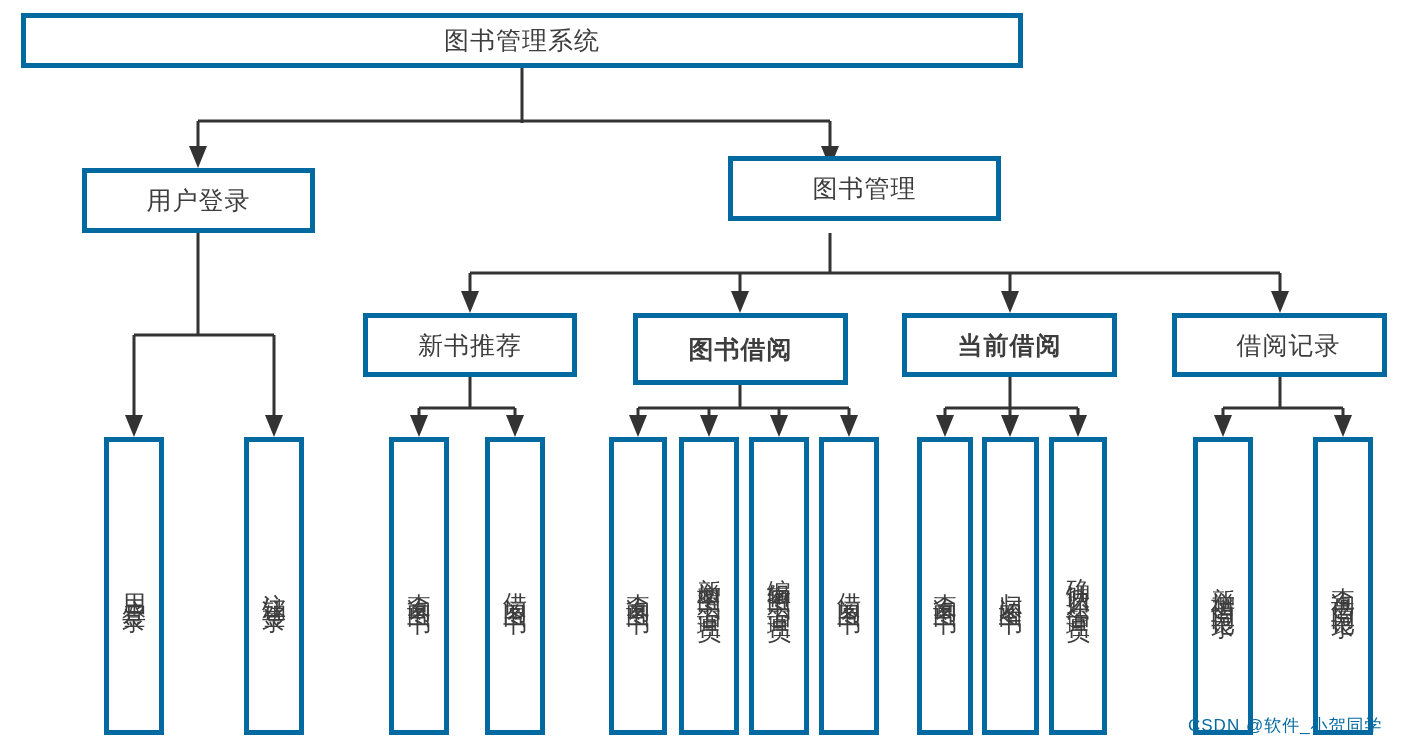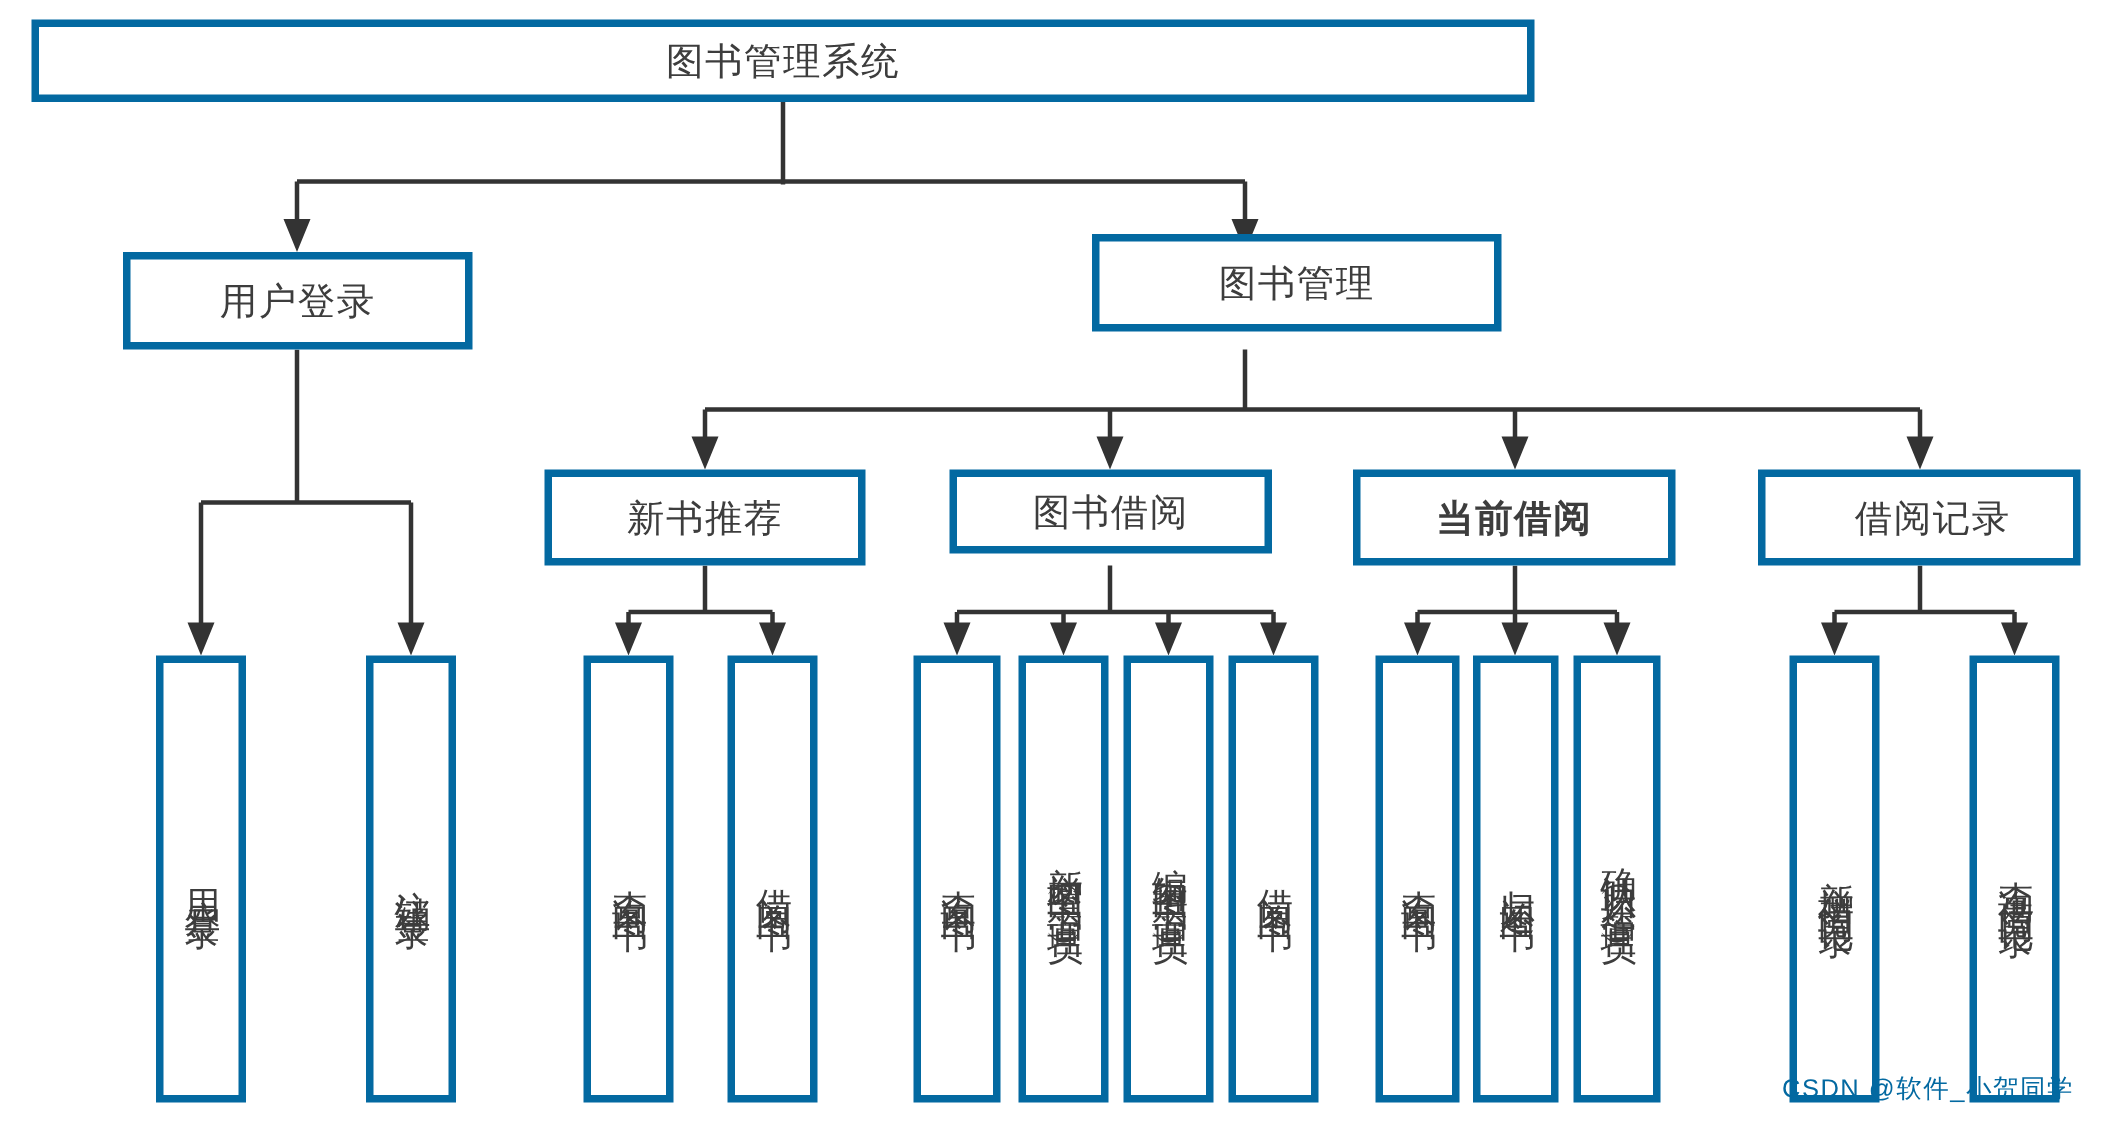--- a/index.html
+++ b/index.html
@@ -93,21 +93,21 @@
   <div class="box hbox" style="left:82px; top:168px; width:233px; height:65px;">
     <span>用户登录</span>
   </div>
   <div class="box hbox" style="left:712px; top:156px; width:273px; height:65px;margin-left:16px;">
     <span>图书管理</span>
   </div>
 
   <div class="box hbox" style="left:363px; top:313px; width:214px; height:64px;">
     <span>新书推荐</span>
   </div>
-  <div class="box hbox" style="left:633px; top:313px; width:215px; height:56px;">
+  <div class="box hbox" style="left:633px; top:313px; width:215px; height:72px;font-weight:bold;">
     <span>图书借阅</span>
   </div>
   <div class="box hbox" style="left:902px; top:313px; width:215px; height:64px;font-weight:bold;">
     <span>当前借阅</span>
   </div>
   <div class="box hbox" style="left:1172px; top:313px; width:215px; height:64px;padding-left:18px;">
     <span>借阅记录</span>
   </div>
 
   <div class="box vbox" style="left:104px; top:437px; width:60px; height:298px;">

